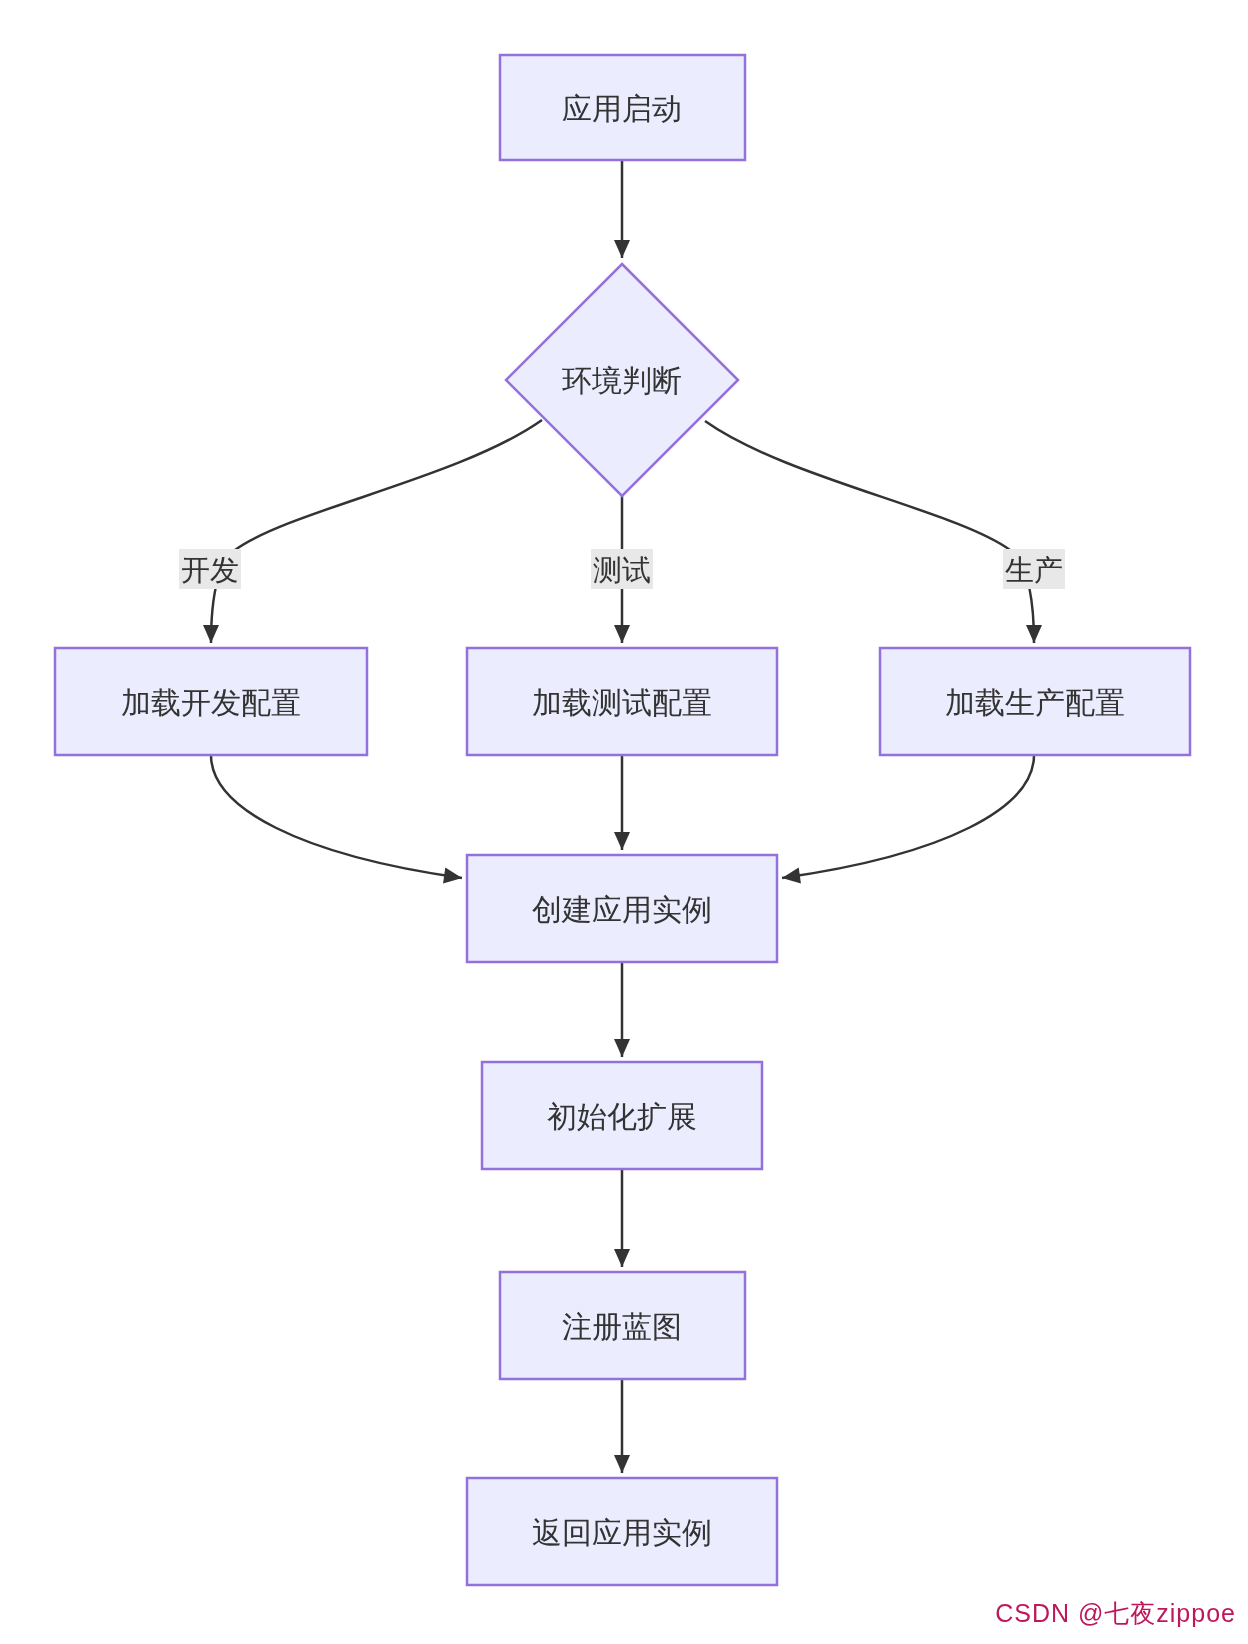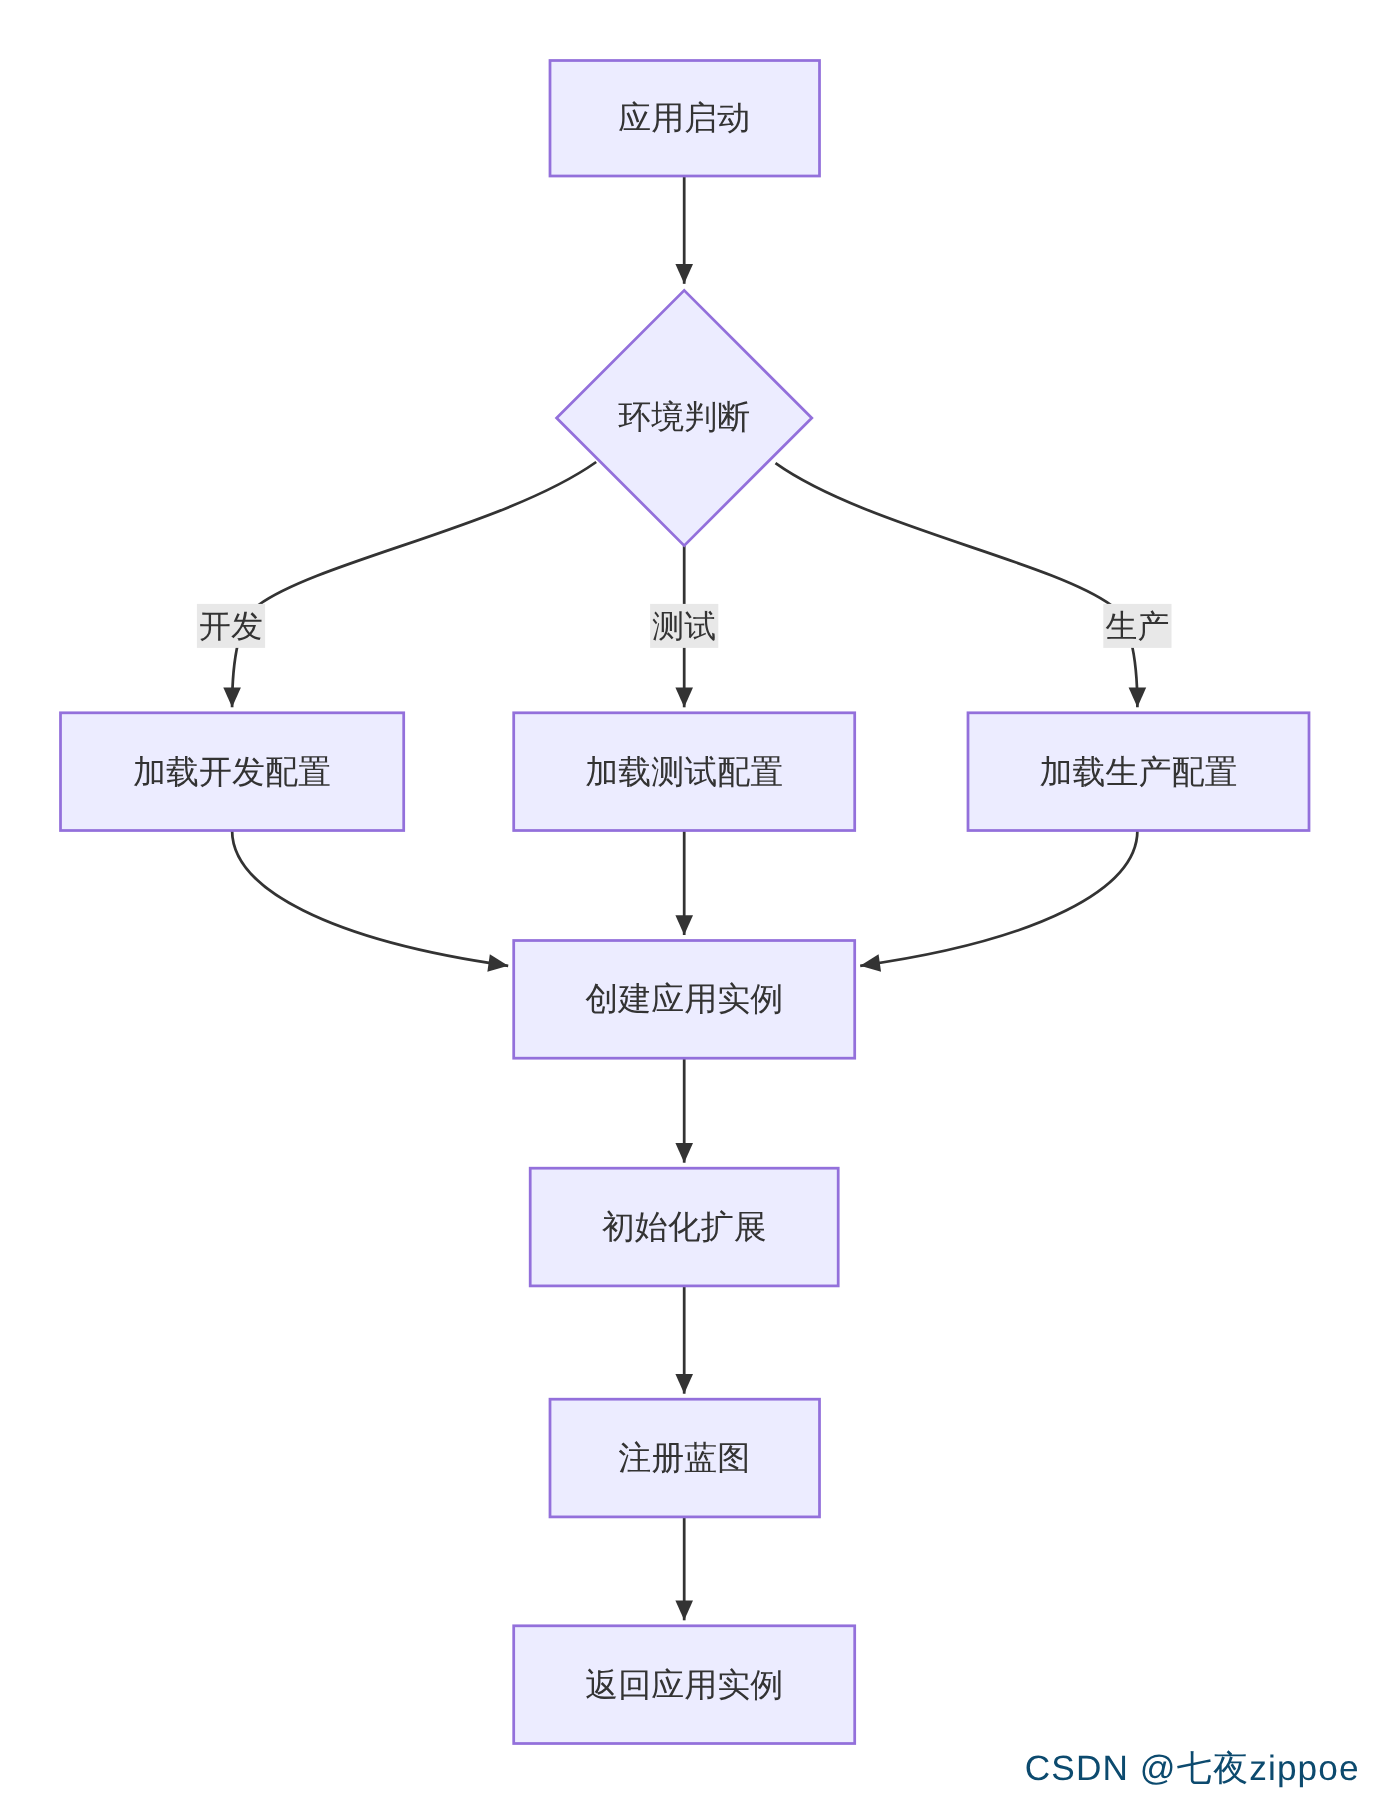--- a/index.html
+++ b/index.html
@@ -40,22 +40,22 @@
     fill: #333333;
     font-size: 29px;
     font-family: "Liberation Sans", sans-serif;
     text-anchor: middle;
     dominant-baseline: central;
   }
   .watermark {
     position: absolute;
     right: 12px;
     bottom: 14px;
-    color: #0c4a6e;
-    font-size: 32px;
+    color: #be185d;
+    font-size: 25px;
     letter-spacing: 1px;
     user-select: none;
   }
 </style>
 </head>
 <body>
 
 <div class="canvas-wrap">
   <svg width="1248" height="1644" viewBox="0 0 1248 1644" xmlns="http://www.w3.org/2000/svg">
     <defs>

